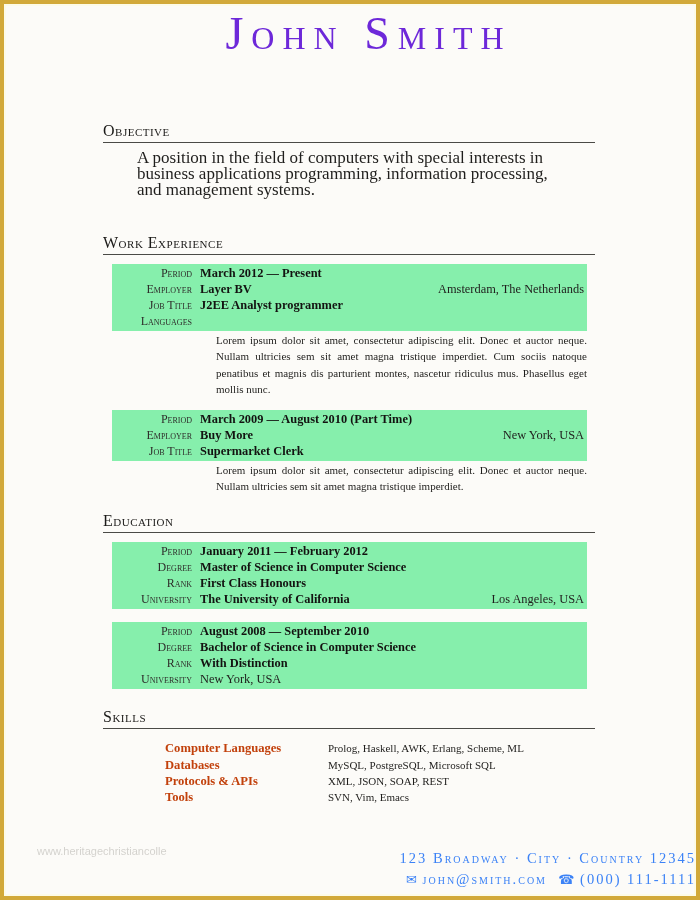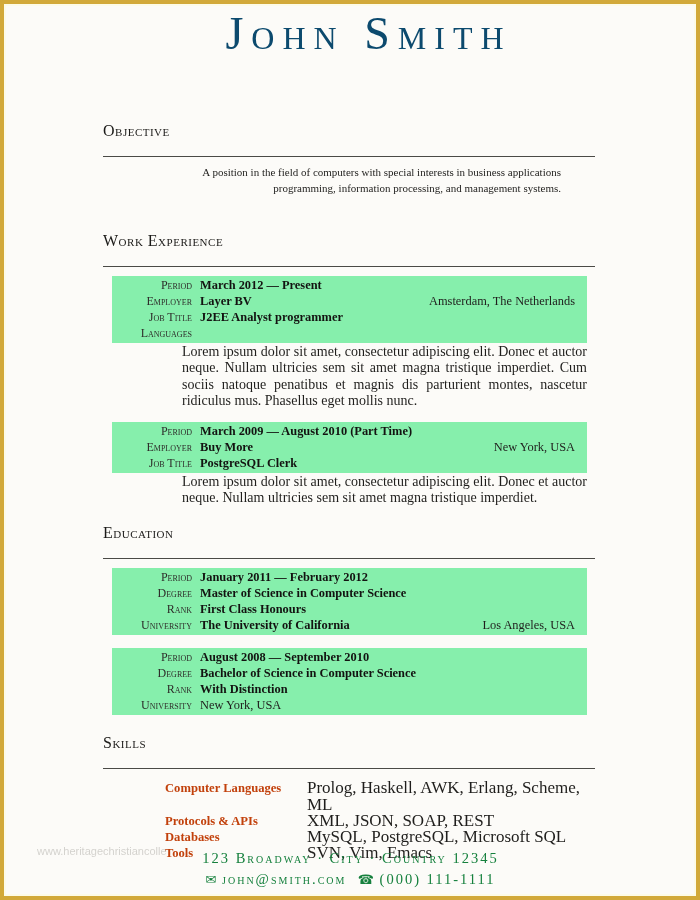--- a/index.html
+++ b/index.html
@@ -10,70 +10,70 @@
     position:relative; width:700px; height:900px;
     background:#fcfbf8;
     border:4px solid #d2a93a;
     box-shadow: inset 0 0 0 2px #fdfbe8;
     color:#1f1e1c; overflow:hidden;
   }
 
   .page-title {
     margin-top:4px; text-align:center;
     font-size:46px; line-height:52px; font-weight:normal;
-    font-variant:small-caps; letter-spacing:8px; color:#0c4a6e;padding-left:37px;
+    font-variant:small-caps; letter-spacing:8px; color:#6d28d9;padding-left:37px;
   }
 
   .content { width:492px; margin-left:99px; }
 
   .section-heading {
     font-size:16px; line-height:18px; font-weight:normal;
     font-variant:small-caps; letter-spacing:0.5px; color:#1b1a18;
-    border-bottom:1px solid #4a4a46; padding-bottom:16px;
+    border-bottom:1px solid #4a4a46; padding-bottom:2px;
   }
   .sec-objective .section-heading { margin-top:62px; }
   .sec-work      .section-heading { margin-top:36px; }
   .sec-education .section-heading { margin-top:18px; }
   .sec-skills    .section-heading { margin-top:19px; }
 
   .objective-text {
-    margin-top:7px; text-align:right;
-    font-size:11px; line-height:16px; padding:0 34px;
+    margin-top:7px; text-align:left;
+    font-size:17px; line-height:16px; padding:0 34px;
   }
 
   .entry-head {
     margin:0 8px 0 9px; background:#86efac; padding:1px 0 2px 0;
   }
   .erow { display:grid; grid-template-columns:88px 1fr auto; line-height:16px; }
   .elabel {
     font-variant:small-caps; font-size:12px; color:#2e2d2a;
     text-align:right; padding-right:8px;
   }
   .evalue { font-weight:bold; font-size:12.4px; color:#131311; }
-  .eloc   { font-weight:normal; font-size:12.4px; padding-right:12px; }
+  .eloc   { font-weight:normal; font-size:12.4px; padding-right:3px; }
 
   .entry-desc {
-    margin:1px 8px 0 79px; text-align:justify;
-    font-size:14px; line-height:16.4px;
+    margin:1px 8px 0 113px; text-align:justify;
+    font-size:11px; line-height:16.4px;
   }
 
   .m-entry1 { margin-top:9px; }
   .m-entry2 { margin-top:12px; }
   .m-edu1   { margin-top:9px; }
   .m-edu2   { margin-top:13px; }
 
   .skills-grid { margin:11px 0 0 62px; }
   .skrow { display:grid; grid-template-columns:142px 1fr; line-height:16.2px; }
   .sklabel { font-weight:bold; font-size:12.6px; color:#c2410c; }
-  .skvalue { font-size:17px; }
+  .skvalue { font-size:11px;margin-left:21px; }
 
   .footer {
-    position:absolute; left:1px; right:0; bottom:6px; text-align:center;
+    position:absolute; left:1px; right:0; bottom:6px; text-align:right;
     font-variant:small-caps; letter-spacing:2px;
-    font-size:14.5px; line-height:21px; color:#15803d;
+    font-size:14.5px; line-height:21px; color:#3b82f6;
   }
   .footer .icon { letter-spacing:0; font-size:13px; }
 
   .watermark {
     position:absolute; left:33px; top:841px; width:130px;
     font-family:"Liberation Sans", sans-serif;
     font-size:11px; color:#b9b7b2; opacity:0.6;
     filter:blur(0.6px); white-space:nowrap; overflow:hidden;
   }
 </style>
@@ -121,21 +121,21 @@
           <span class="elabel">Period</span>
           <span class="evalue">March 2009 — August 2010 (Part Time)</span>
         </div>
         <div class="erow">
           <span class="elabel">Employer</span>
           <span class="evalue">Buy More</span>
           <span class="eloc">New York, USA</span>
         </div>
         <div class="erow">
           <span class="elabel">Job Title</span>
-          <span class="evalue">PostgreSQL Clerk</span>
+          <span class="evalue">Supermarket Clerk</span>
         </div>
       </div>
       <p class="entry-desc">Lorem ipsum dolor sit amet, consectetur adipiscing elit.  Donec et auctor neque.  Nullam ultricies sem sit amet magna tristique imperdiet.</p>
     </div>
 
     <div class="sec-education">
       <div class="section-heading">Education</div>
 
       <div class="entry-head m-edu1">
         <div class="erow">
@@ -178,26 +178,26 @@
     </div>
 
     <div class="sec-skills">
       <div class="section-heading">Skills</div>
       <div class="skills-grid">
         <div class="skrow">
           <span class="sklabel">Computer Languages</span>
           <span class="skvalue">Prolog, Haskell, AWK, Erlang, Scheme, ML</span>
         </div>
         <div class="skrow">
+          <span class="sklabel">Databases</span>
+          <span class="skvalue">MySQL, PostgreSQL, Microsoft SQL</span>
+        </div>
+        <div class="skrow">
           <span class="sklabel">Protocols &amp; APIs</span>
           <span class="skvalue">XML, JSON, SOAP, REST</span>
-        </div>
-        <div class="skrow">
-          <span class="sklabel">Databases</span>
-          <span class="skvalue">MySQL, PostgreSQL, Microsoft SQL</span>
         </div>
         <div class="skrow">
           <span class="sklabel">Tools</span>
           <span class="skvalue">SVN, Vim, Emacs</span>
         </div>
       </div>
     </div>
 
   </div>
 

